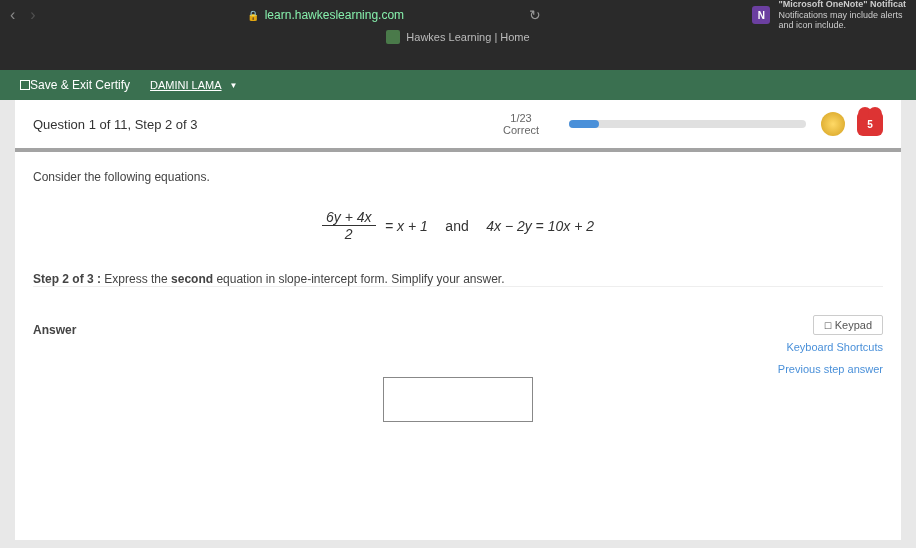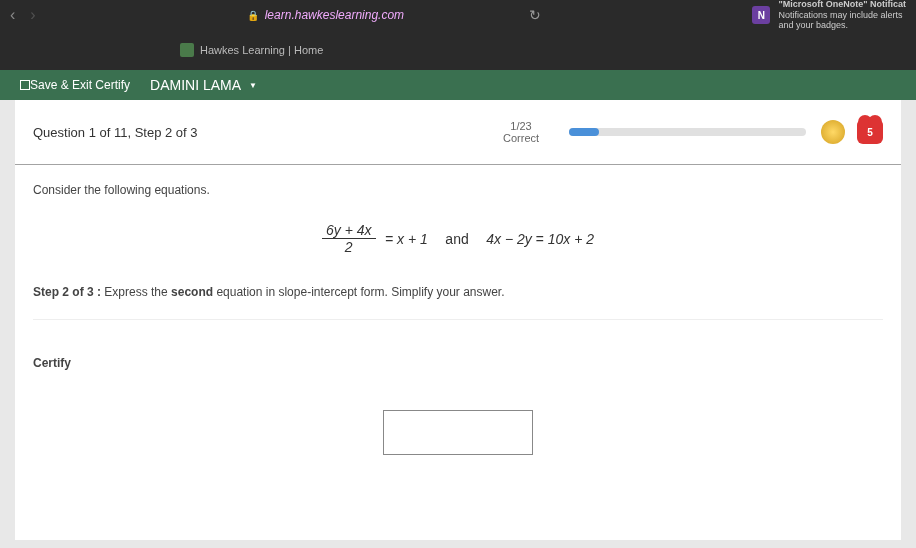--- a/index.html
+++ b/index.html
@@ -4,63 +4,63 @@
   <style>
     * { margin: 0; padding: 0; box-sizing: border-box; font-family: Arial, sans-serif; }
     body { width: 916px; height: 548px; background: #1a1a1a; overflow: hidden; }
     
     .browser-chrome { background: #2a2a2a; height: 70px; }
     .nav-row { display: flex; align-items: center; height: 30px; padding: 0 10px; color: #999; }
     .nav-arrows { display: flex; gap: 15px; margin-right: 20px; }
     .nav-arrow { color: #888; font-size: 16px; cursor: pointer; }
     .url-area { flex: 1; display: flex; justify-content: center; align-items: center; gap: 5px; }
     .lock-icon { color: #999; font-size: 10px; }
-    .url-text { color: #f0abfc; font-size: 12px; font-style: italic; }
+    .url-text { color: #86efac; font-size: 12px; }
     .reload { color: #999; margin-left: 120px; font-size: 14px; }
     .notification { display: flex; align-items: center; gap: 8px; margin-left: 20px; }
     .notif-icon { width: 18px; height: 18px; background: #6b3fa0; border-radius: 3px; display: flex; align-items: center; justify-content: center; color: white; font-size: 10px; font-weight: bold; }
     .notif-text { font-size: 9px; color: #ccc; line-height: 1.2; }
     .notif-title { font-weight: bold; }
     
-    .tabs-row { display: flex; align-items: center; height: 40px; padding: 0 180px 0 180px; gap: 320px; }
+    .tabs-row { display: flex; align-items: center; height: 40px; padding: 0 180px 0 180px; gap: 320px; flex-direction: column; }
     .tab { display: flex; align-items: center; gap: 6px; color: #bbb; font-size: 11px; }
     .tab-icon { width: 14px; height: 14px; background: #4a7a4a; border-radius: 2px; }
     .tab-icon2 { width: 14px; height: 14px; background: #5a8a5a; border-radius: 2px; }
     
     .green-bar { background: #3a7050; height: 30px; display: flex; align-items: center; padding: 0 20px; color: white; font-size: 12px; }
     .save-exit { display: flex; align-items: center; margin-right: 20px; }
     .lesson-title { flex: 1; }
     .user-area { display: flex; align-items: center; gap: 8px; }
-    .user-name { font-size: 14px; }
+    .user-name { font-size: 11px; text-decoration: underline; }
     .dropdown-arrow { font-size: 8px; }
     
     .content { background: #e8e8e8; height: 448px; padding: 0; }
     .main-card { background: white; margin: 0 15px; min-height: 440px; }
     
-    .question-header { display: flex; align-items: center; padding: 20px 18px; border-bottom: 1px solid #a3a3a3; }
+    .question-header { display: flex; align-items: center; padding: 12px 18px; border-bottom: 4px solid #a3a3a3; }
     .question-title { font-size: 13px; color: #333; flex: 0 0 auto; width: 470px; }
     .correct-block { text-align: center; font-size: 11px; color: #666; margin-right: 30px; }
     .progress-track { flex: 1; height: 8px; background: #e0e0e0; border-radius: 4px; position: relative; }
     .progress-fill { width: 30px; height: 8px; background: #4a90d9; border-radius: 4px; }
     .coin { width: 24px; height: 24px; background: radial-gradient(#ffd966, #d4a020); border-radius: 50%; margin-left: 15px; }
     .heart { width: 26px; height: 23px; background: #d33; border-radius: 4px 4px 6px 6px; margin-left: 12px; display:flex; align-items:center; justify-content:center; color:white; font-size:10px; font-weight:bold; position:relative; }
     .heart::before, .heart::after { content:''; position:absolute; width:14px; height:14px; background:#d33; border-radius:50%; top:-6px; }
     .heart::before { left:1px; } .heart::after { right:1px; }
     .heart span { position: relative; z-index: 1; }
     
     .question-body { padding: 18px; }
     .consider { font-size: 12px; color: #444; margin-bottom: 25px; }
     .equation-row { text-align: center; margin: 20px 0 30px; font-family: 'Times New Roman', serif; font-size: 14px; color: #333; font-style: italic; }
     .fraction { display: inline-block; vertical-align: middle; text-align: center; margin-right: 6px; }
     .frac-top { border-bottom: 1px solid #333; padding: 0 4px; text-align: center; }
     .frac-bot { padding: 0 4px; }
     .eq-mid { vertical-align: middle; }
     .eq-and { font-style: normal; margin: 0 14px; }
     
-    .step-text { font-size: 12px; color: #444; padding-bottom: 20px; border-bottom: 1px solid #eee; }
+    .step-text { font-size: 12px; color: #444; border-bottom: 1px solid #eee; }
     .step-bold { font-weight: bold; }
     
     .answer-section { padding: 18px; position: relative; }
     .answer-label { font-size: 12px; color: #444; font-weight: bold; }
     .side-links { position: absolute; right: 18px; top: 10px; text-align: right; font-size: 11px; }
     .keypad-btn { border: 1px solid #ccc; padding: 3px 10px; display: inline-block; color: #555; border-radius: 2px; margin-bottom: 6px; }
     .kb-shortcuts { color: #4a90d9; display: block; margin-bottom: 10px; }
     .prev-step { color: #4a90d9; display: block; }
     
     .answer-input-wrap { display: flex; justify-content: center; margin-top: 40px; }
@@ -82,21 +82,21 @@
       <span class="url-text">learn.hawkeslearning.com</span>
       <span class="reload">↻</span>
     </div>
     <div class="notification">
       <div class="notif-icon">
           <span>N</span>
         </div>
       <div class="notif-text">
         <div class="notif-title">"Microsoft OneNote" Notificat</div>
         <div>Notifications may include alerts</div>
-        <div>and your badges.</div>
+        <div>and icon include.</div>
       </div>
     </div>
   </div>
   <div class="tabs-row">
     <div class="tab">
       <div class="tab-icon"></div>
       <span>Hawkes Learning | Home</span>
     </div>
   </div>
 </div>
@@ -141,19 +141,26 @@
         <span class="eq-mid eq-and">and</span>
         <span class="eq-mid">4x − 2y = 10x + 2</span>
       </div>
 
       <div class="step-text">
         <span class="step-bold">Step 2 of 3 :</span><span> Express the </span><span class="step-bold">second</span><span> equation in slope-intercept form. Simplify your answer.</span>
       </div>
     </div>
 
     <div class="answer-section">
-      <div class="answer-label">Certify</div>
+      <div class="answer-label">Answer</div>
+      <div class="side-links">
+        <span class="keypad-btn">
+          <span style="font-size:9px">☐ </span><span>Keypad</span>
+        </span><br>
+        <a class="kb-shortcuts">Keyboard Shortcuts</a>
+        <a class="prev-step">Previous step answer</a>
+      </div>
       <div class="answer-input-wrap">
         <input class="answer-input" type="text" style="">
       </div>
     </div>
   </div>
 </div>
 
 </body></html>

